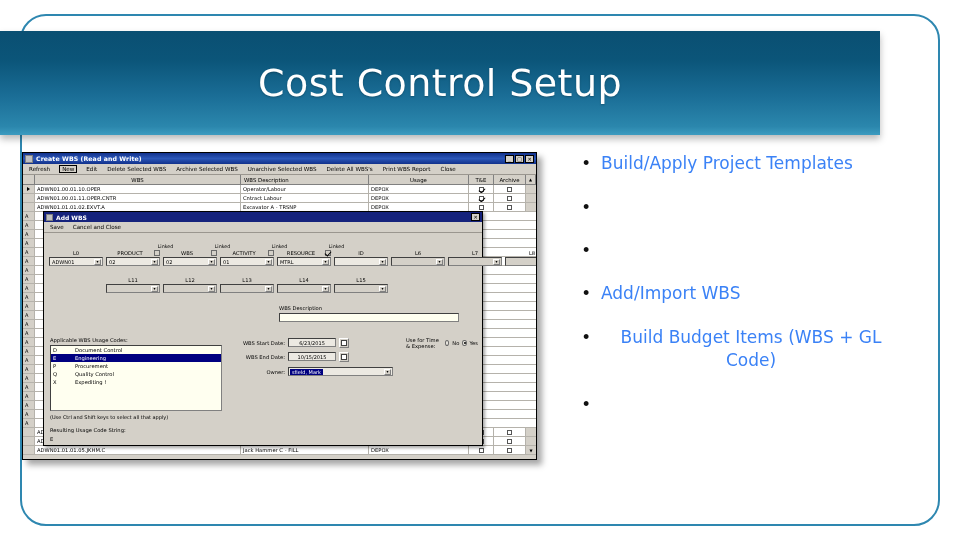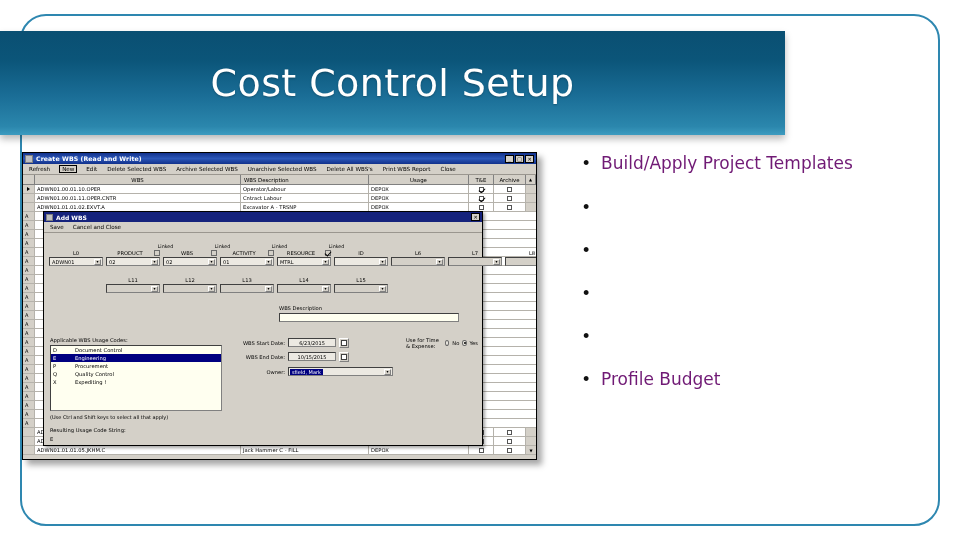--- a/index.html
+++ b/index.html
@@ -18,21 +18,21 @@
     width:920px; height:512px;
     border:2px solid #2e87b0;
     border-radius:26px;
     background:#ffffff;
   }
 
   
   #title-banner{
     position:absolute;
     left:0; top:31px;
-    width:785px; height:104px;
+    width:880px; height:104px;
     background:linear-gradient(180deg,#0a4f72 0%, #0b5579 28%, #1a6d96 62%, #2b87ad 92%, #3d9cc0 100%);
     box-shadow:0 4px 7px rgba(0,0,0,.28);
     display:flex; align-items:center; justify-content:center;
   }
   #title-banner .title-text{
     color:#ffffff;
     font-size:38px;
     font-weight:400;
     letter-spacing:.4px;
     text-shadow:0 1px 2px rgba(0,0,0,.25);
@@ -55,21 +55,21 @@
     width:18px;
     flex:0 0 18px;
     color:#111;
     font-size:18px;
     line-height:22px;
     text-align:left;
   }
   .bullet-text{
     font-size:17px;
     line-height:23px;
-    color:#701a75;
+    color:#3b82f6;
     font-family:"DejaVu Sans", sans-serif;
     max-width:300px;
     text-align:center;
   }
 
   
   #app-screenshot{
     position:absolute;
     left:22px; top:152px;
     width:515px; height:308px;
@@ -312,29 +312,30 @@
   <div class="bullet-row">
     <div class="bullet-dot">•</div>
   </div>
 
   <div class="bullet-row">
     <div class="bullet-dot">•</div>
   </div>
 
   <div class="bullet-row">
     <div class="bullet-dot">•</div>
+    <div class="bullet-text">Add/Import WBS</div>
   </div>
 
   <div class="bullet-row">
     <div class="bullet-dot">•</div>
+    <div class="bullet-text">Build Budget Items (WBS + GL Code)</div>
   </div>
 
   <div class="bullet-row">
     <div class="bullet-dot">•</div>
-    <div class="bullet-text">Profile Budget</div>
   </div>
 
 </div>
 
 <div id="app-screenshot">
 
   <div id="main-titlebar">
     <div class="sysicon"></div>
     <div class="title">Create WBS (Read and Write)</div>
     <div class="wbtns">

